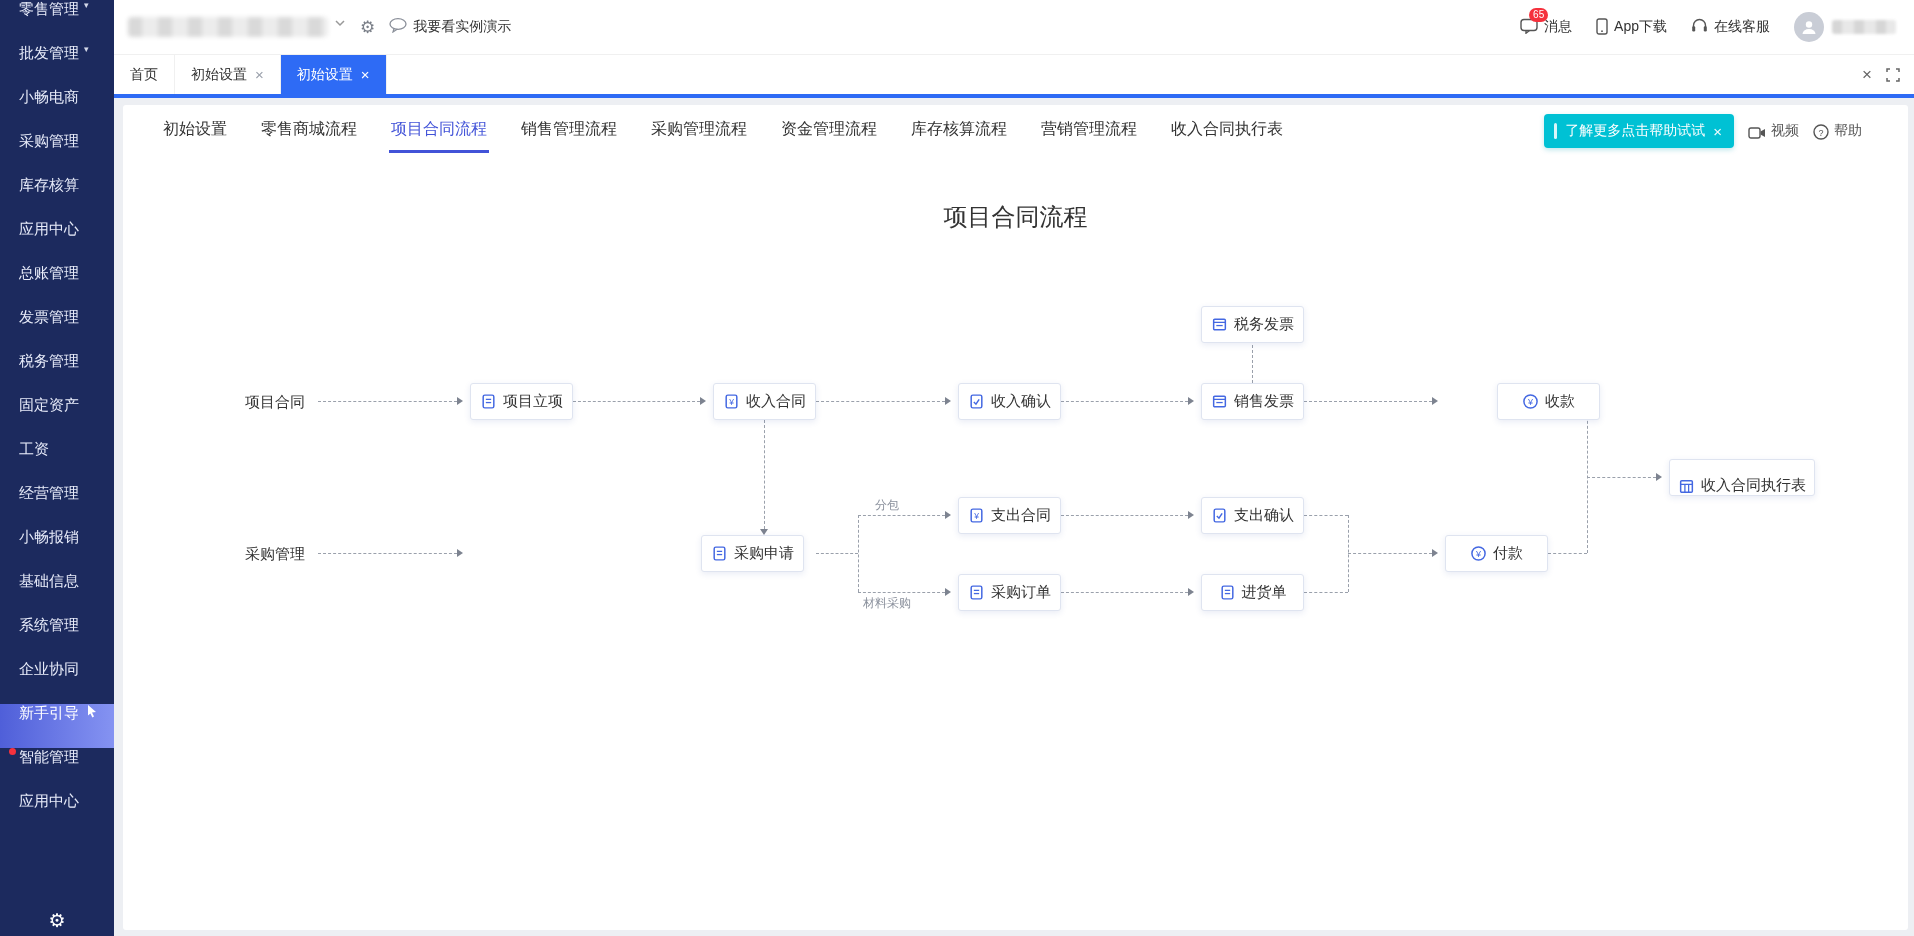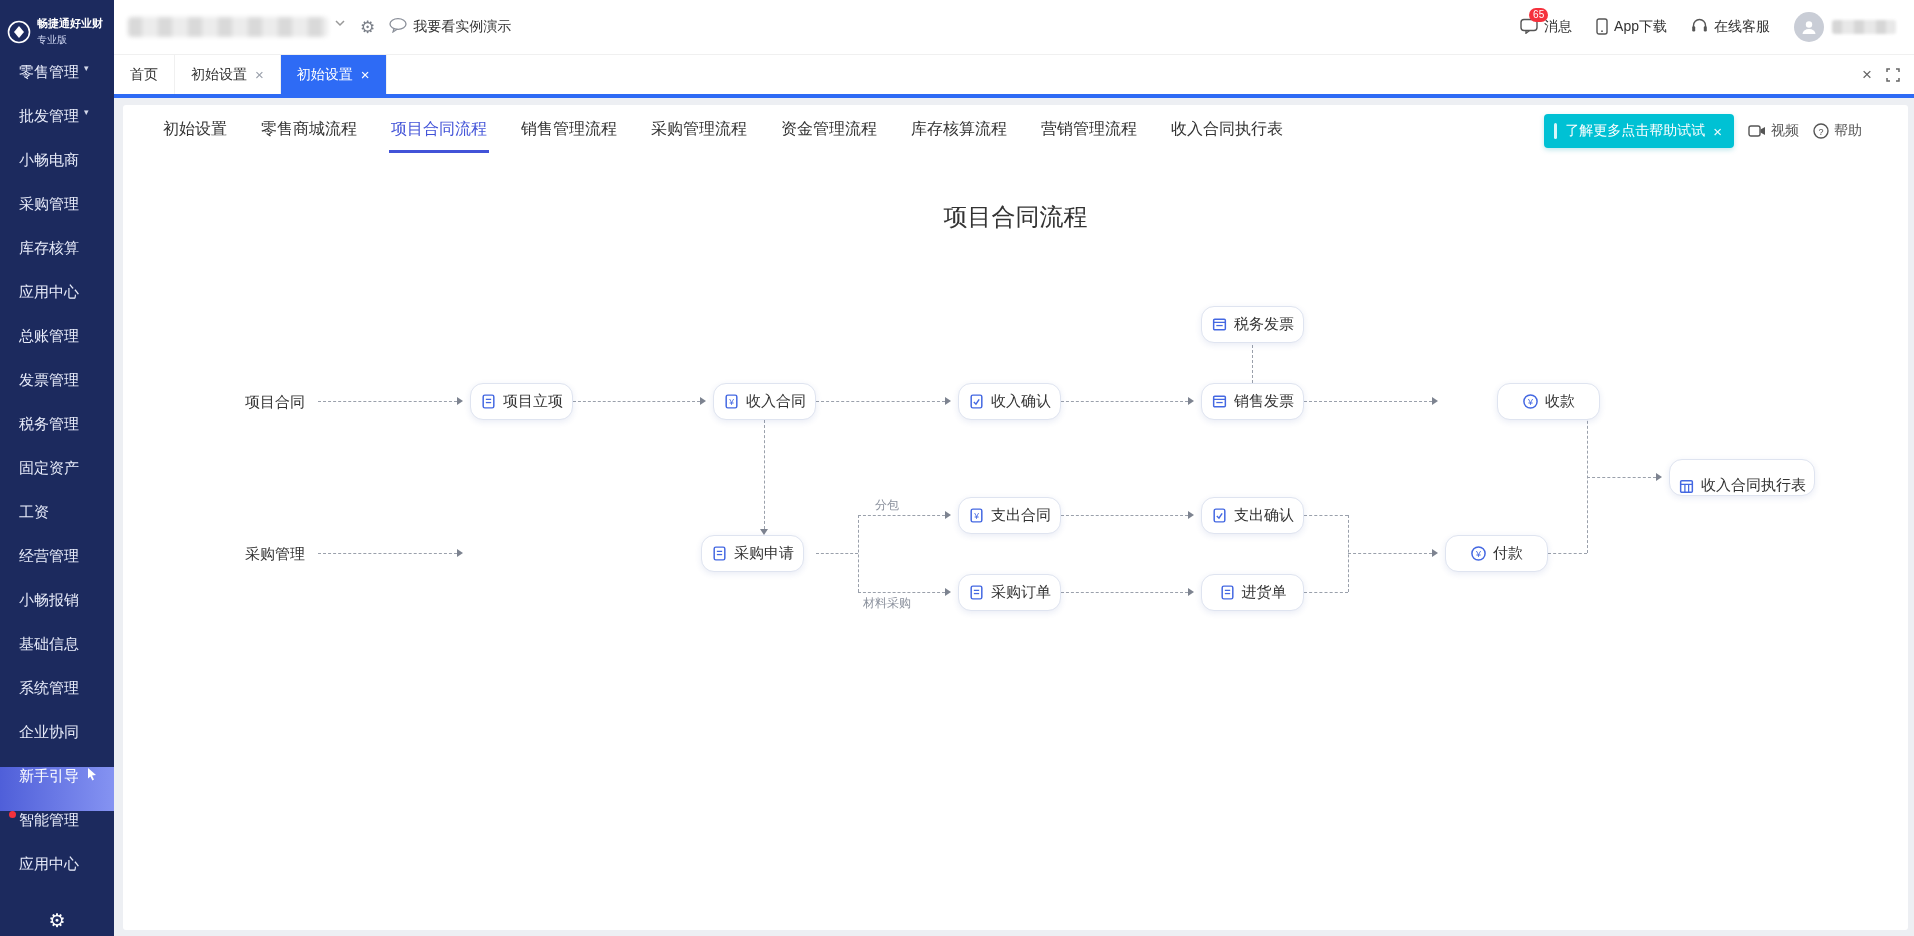--- a/index.html
+++ b/index.html
@@ -44,27 +44,27 @@
 
   
   .panel { position:absolute; left:123px; top:105px; width:1785px; height:825px; background:#fff; border-radius:3px; }
   .ptabs { position:relative; height:48px; display:flex; align-items:flex-end; gap:30px; padding-left:38px; }
   .ptab { padding:14px 2px 10px; font-size:16px; color:#333; border-bottom:3px solid transparent; cursor:pointer; white-space:nowrap; }
   .ptab.active { color:#4253d8; border-bottom-color:#4253d8; }
   .pright { position:absolute; right:46px; top:9px; display:flex; align-items:center; gap:14px; }
   .banner { display:flex; align-items:center; gap:8px; background:#00c1d4; color:#fff; font-size:14px; height:34px; padding:0 12px 0 10px; border-radius:4px; box-shadow:0 2px 5px rgba(0,160,180,.25); cursor:pointer; }
   .banner .vbar { width:3px; height:16px; background:#fff; opacity:.85; border-radius:2px; }
   .banner .bx { font-size:15px; line-height:1; opacity:.95; cursor:pointer; }
-  .tool { display:flex; align-items:center; gap:5px; font-size:14px; color:#555; cursor:pointer; }
+  .tool { display:flex; align-items:flex-end; gap:5px; font-size:14px; color:#555; cursor:pointer; }
 
   .dtitle { position:absolute; left:0; right:0; top:96px; text-align:center; font-size:24px; color:#333; font-weight:500; }
 
   
   .diagram { position:absolute; inset:0; }
-  .node { position:absolute; width:103px; height:37px; background:#fff; border:1px solid #dfe4f0; border-radius:13px; box-shadow:0 2px 6px rgba(40,70,160,.10); display:flex; align-items:center; justify-content:center; gap:6px; font-size:15px; color:#333; cursor:pointer; white-space:nowrap; }
+  .node { position:absolute; width:103px; height:37px; background:#fff; border:1px solid #dfe4f0; border-radius:3px; box-shadow:0 2px 6px rgba(40,70,160,.10); display:flex; align-items:center; justify-content:center; gap:6px; font-size:15px; color:#333; cursor:pointer; white-space:nowrap; }
   .node.wide { width:146px;align-items:flex-end; }
   .nicon { width:17px; height:17px; flex:0 0 auto; }
   .rowlabel { position:absolute; font-size:15px; color:#333; }
   .elabel { position:absolute; font-size:12px; color:#8a909c; }
   .hl { position:absolute; height:0; border-top:1px dashed #9aa0ab; }
   .vl { position:absolute; width:0; border-left:1px dashed #9aa0ab; }
   .ar { position:absolute; width:0; height:0; }
   .ar.r { border-top:4px solid transparent; border-bottom:4px solid transparent; border-left:6px solid #7d8390; }
   .ar.u { border-left:4px solid transparent; border-right:4px solid transparent; border-bottom:6px solid #7d8390; }
   .ar.d { border-left:4px solid transparent; border-right:4px solid transparent; border-top:6px solid #7d8390; }
@@ -101,30 +101,20 @@
       <line x1="2.5" y1="6" x2="13.5" y2="6" stroke="#4468e2" stroke-width="1.2"></line>
       <line x1="6.5" y1="6" x2="6.5" y2="13.5" stroke="#4468e2" stroke-width="1.2"></line>
       <line x1="10" y1="6" x2="10" y2="13.5" stroke="#4468e2" stroke-width="1.2"></line>
     </symbol>
   </defs>
 </svg>
 
 <div id="app">
 
   <nav class="sidebar">
-    <div class="logo">
-      <svg width="24" height="24">
-        <circle cx="12" cy="12" r="10.5" fill="none" stroke="#fff" stroke-width="1.6"></circle>
-        <path d="M12 6 L17 12 L12 18 L7 12 Z" fill="#fff"></path>
-      </svg>
-      <div class="logo-txt">
-        <span class="logo-title">畅捷通好业财</span>
-        <span class="logo-sub">专业版</span>
-      </div>
-    </div>
 
     <div class="sb-item">
         <span>零售管理</span>
         <span class="caret">▾</span>
       </div>
     <div class="sb-item">
         <span>批发管理</span>
         <span class="caret">▾</span>
       </div>
     <div class="sb-item">

